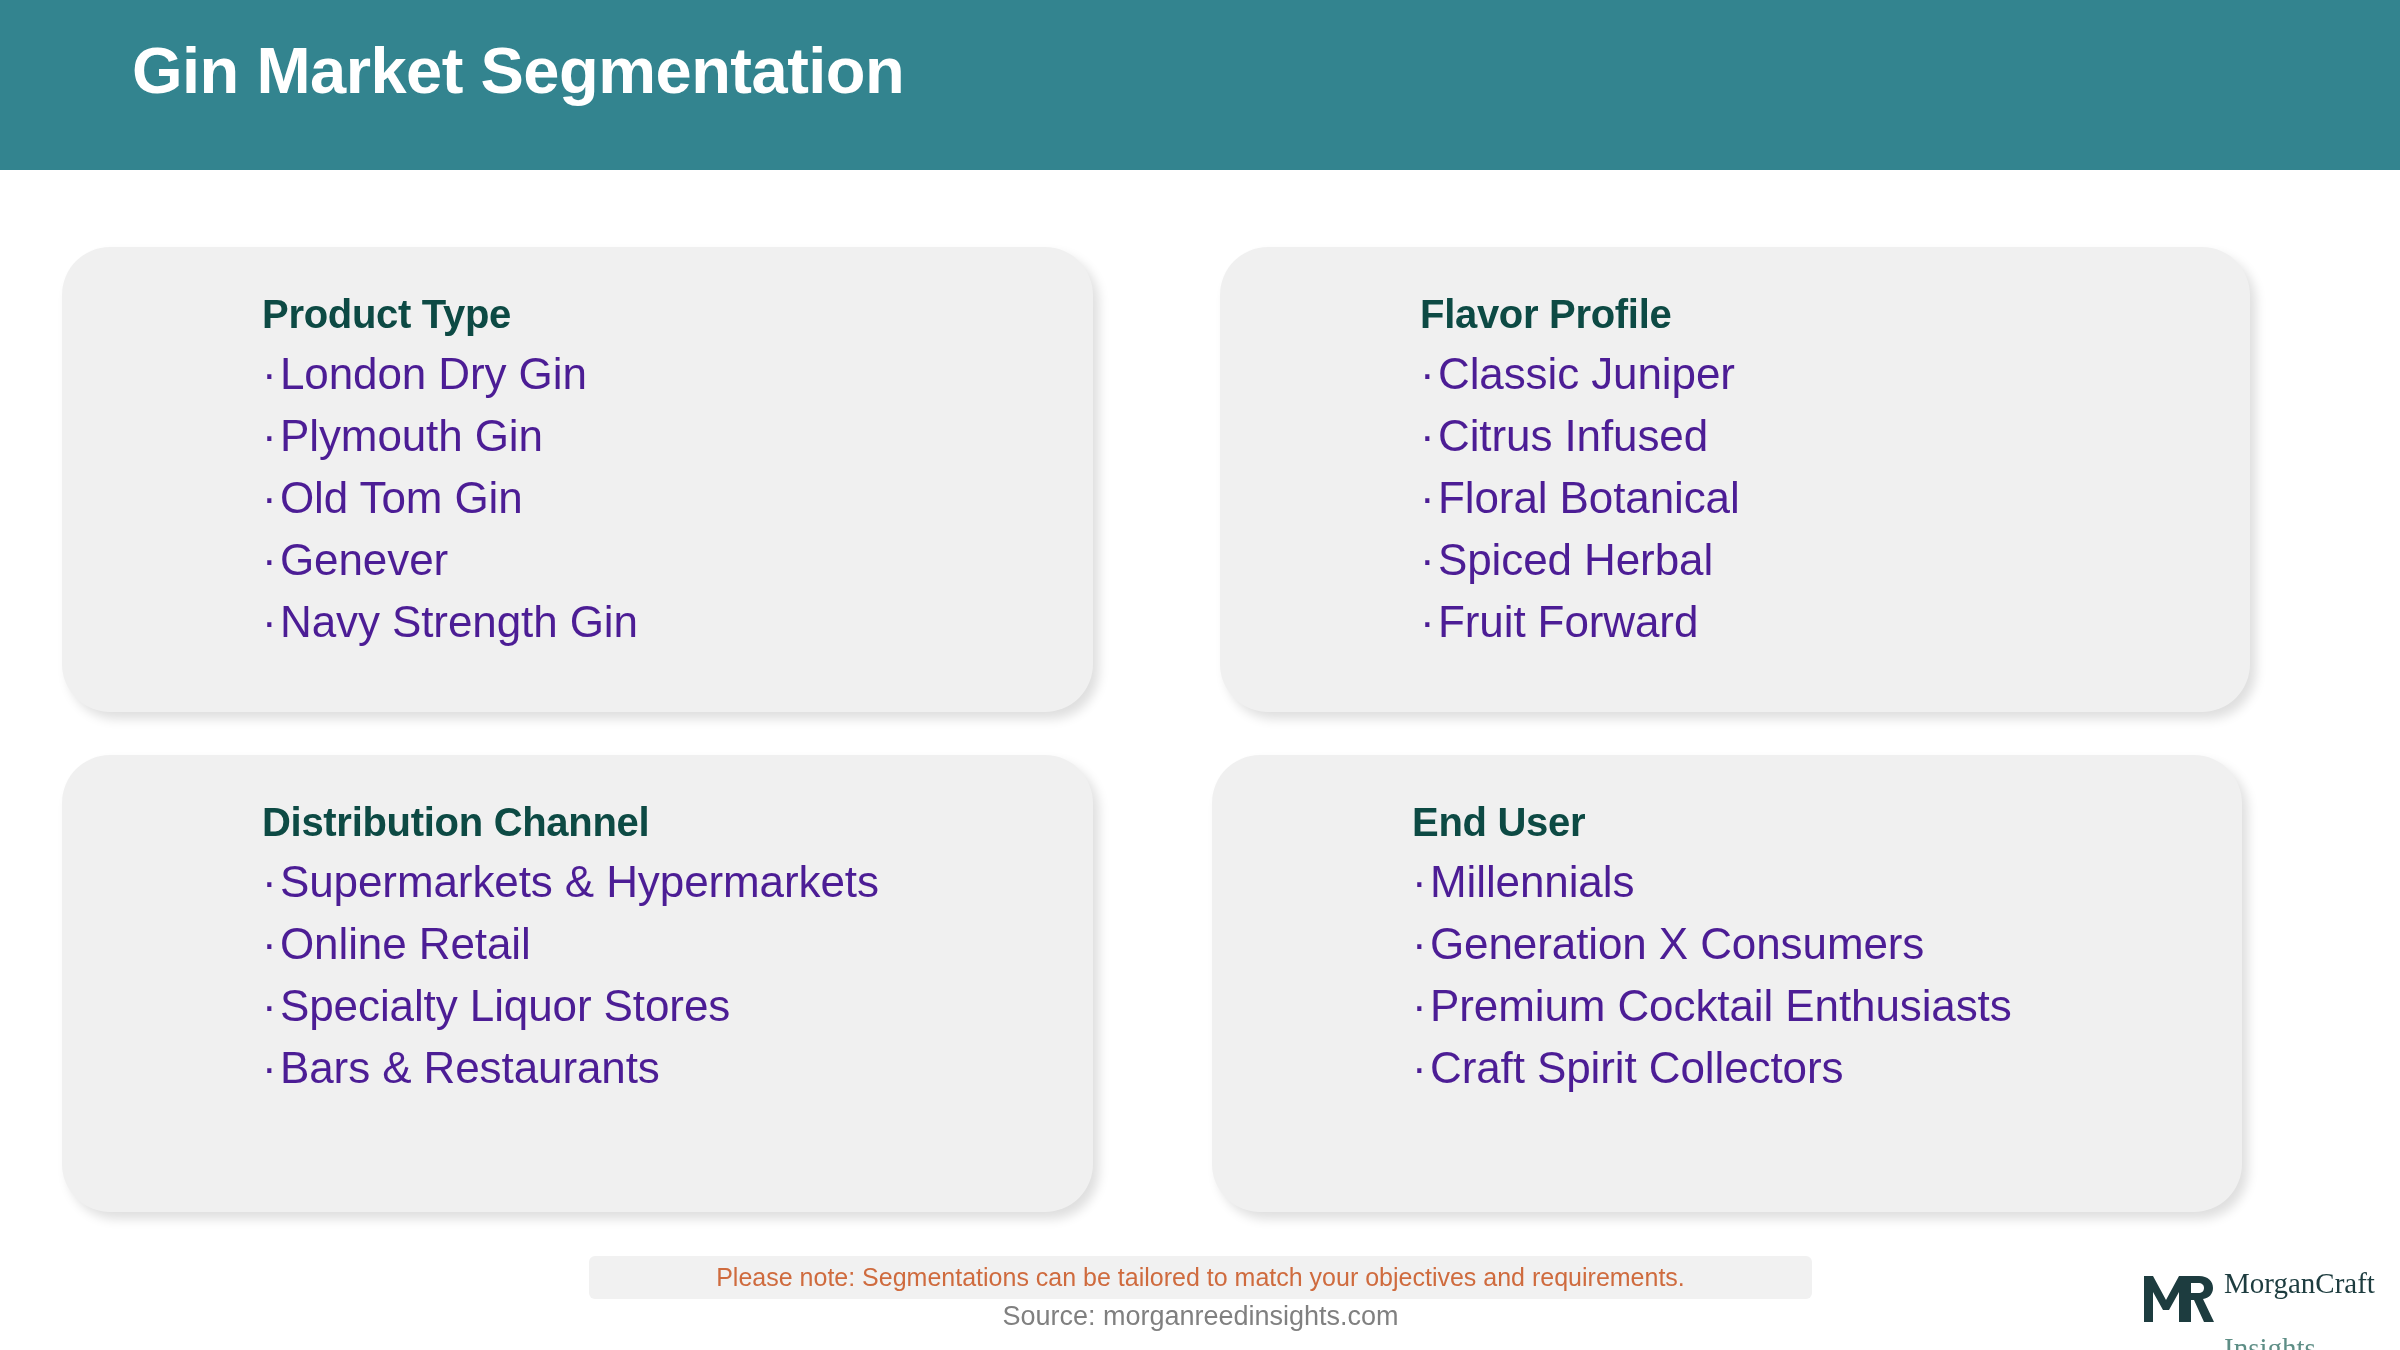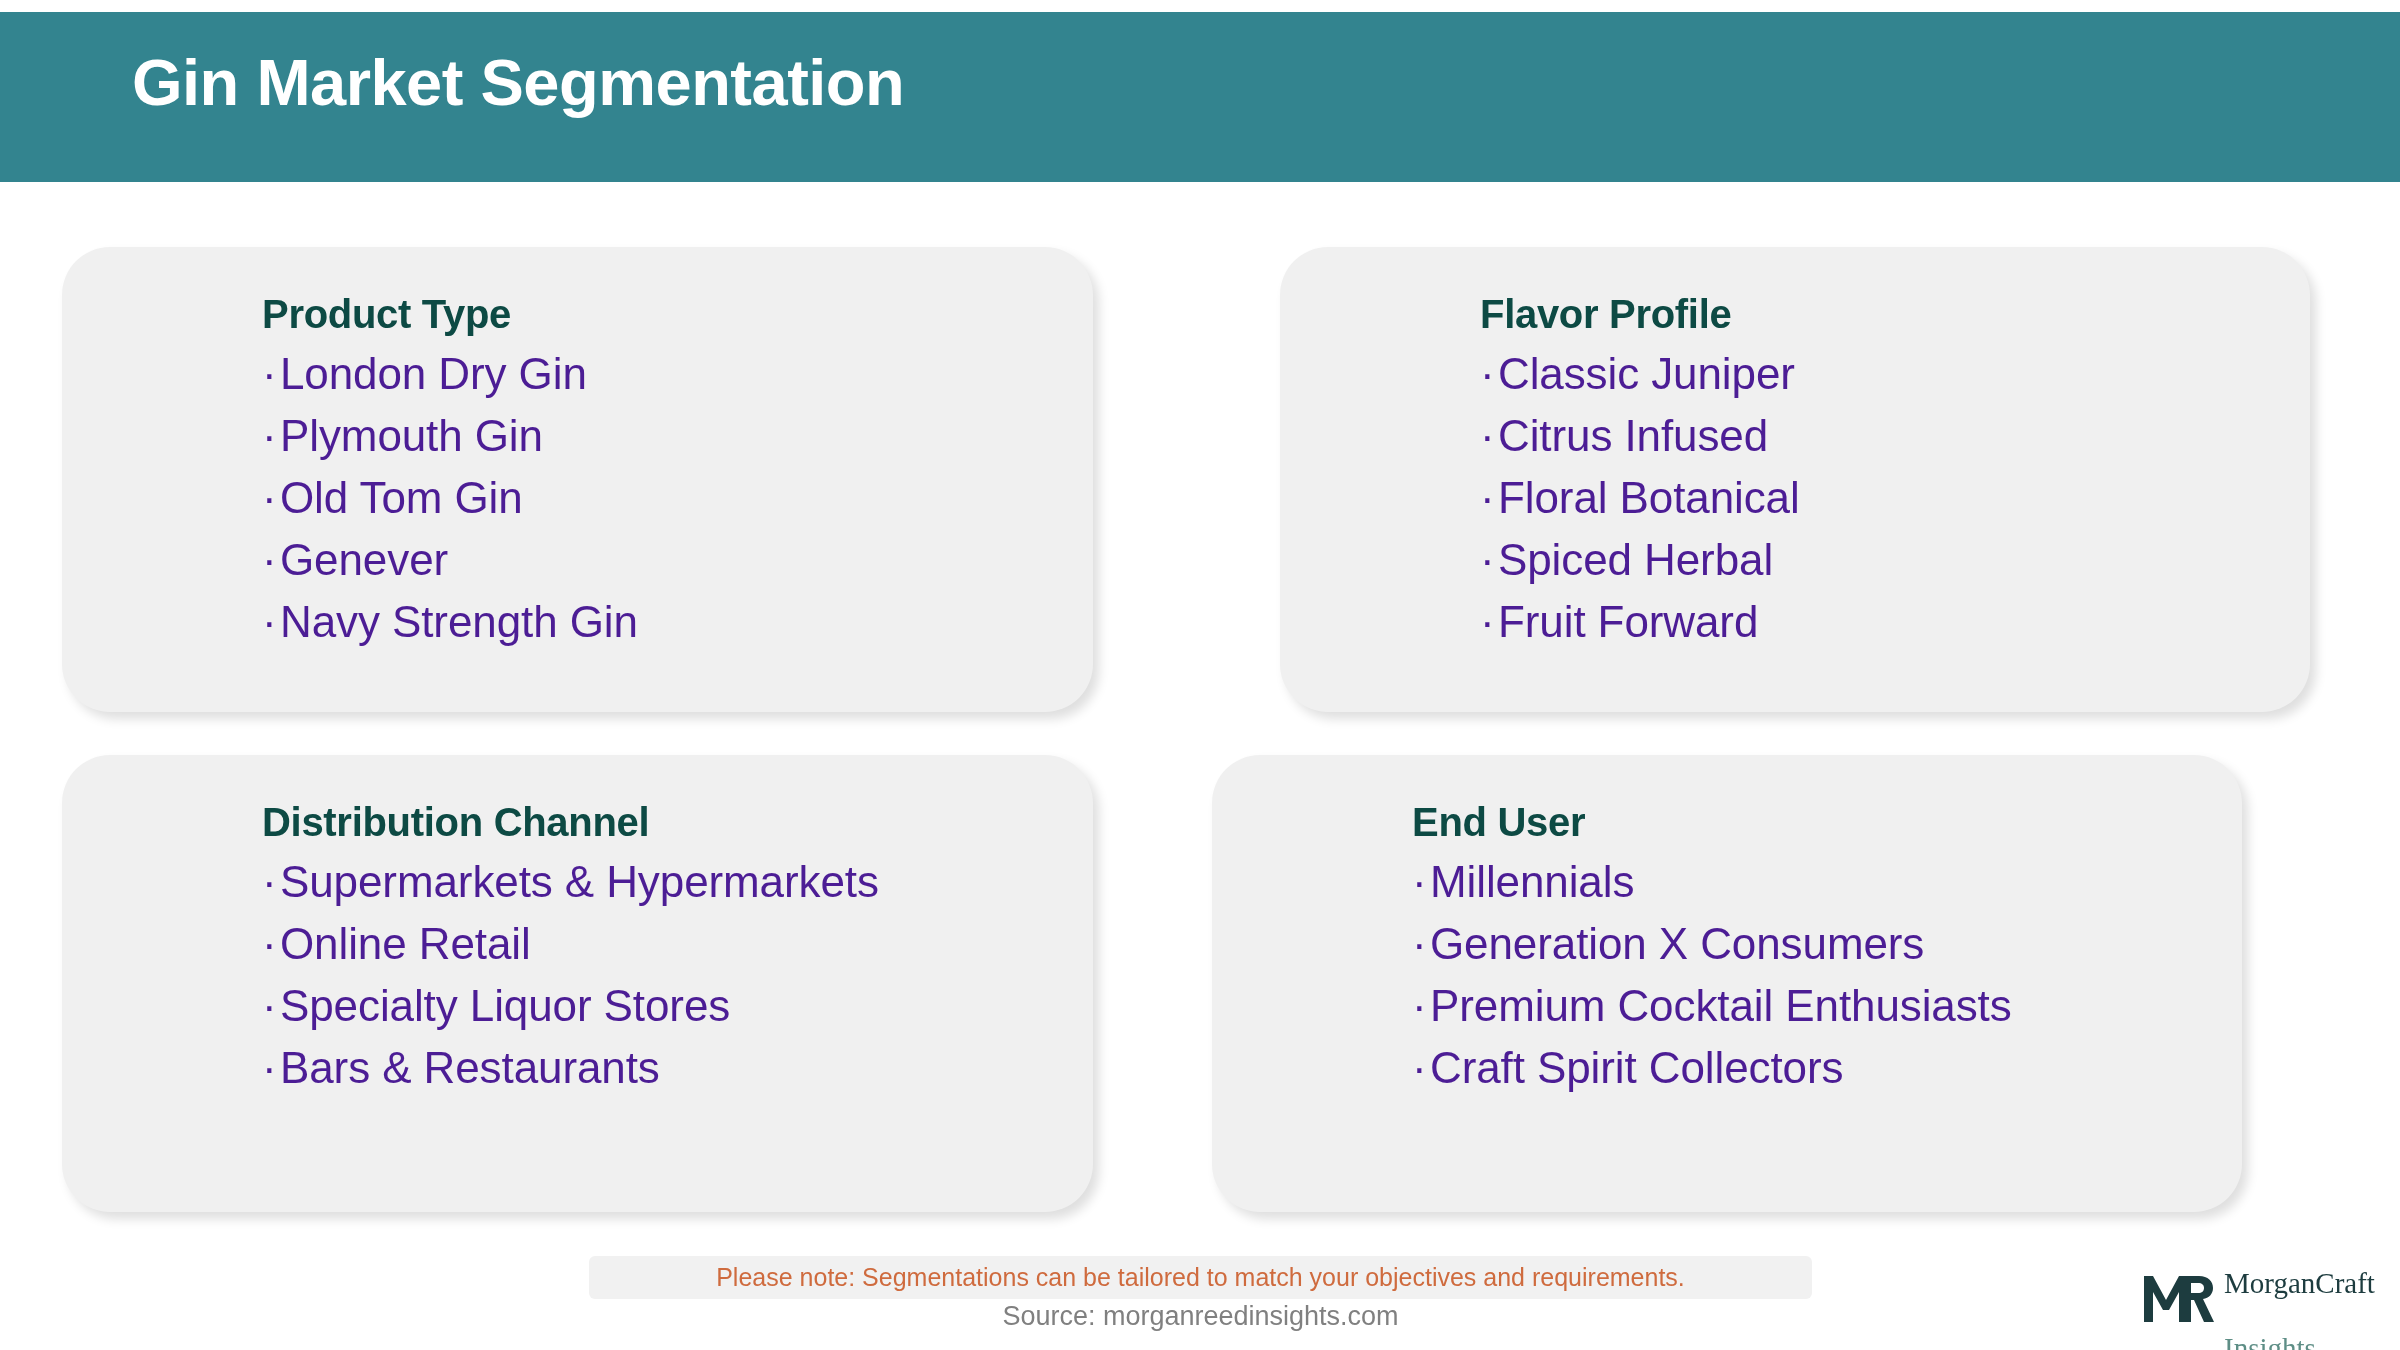--- a/index.html
+++ b/index.html
@@ -23,21 +23,20 @@
   }
 
   
   .header-band {
     position: absolute;
     left: 0;
     top: 0;
     width: 2400px;
     height: 170px;
     background: #33848f;
-    margin-top: 12px;
   }
   .header-title {
     position: absolute;
     left: 132px;
     top: 38px;
     font-size: 65px;
     font-weight: bold;
     color: #ffffff;
     letter-spacing: -0.5px;
     line-height: 1.0;
@@ -53,21 +52,21 @@
     height: 1350px;
   }
   .card {
     position: absolute;
     background: #f0f0f0;
     border-radius: 48px;
     box-shadow: 6px 7px 11px rgba(0,0,0,0.13);
     box-sizing: border-box;
   }
   .card-0 { left: 62px;   top: 247px;  width: 1031px; height: 465px; }
-  .card-1 { left: 1280px; top: 247px;  width: 1030px; height: 465px; }
+  .card-1 { left: 1220px; top: 247px;  width: 1030px; height: 465px; }
   .card-2 { left: 62px;   top: 755px;  width: 1031px; height: 457px; }
   .card-3 { left: 1212px; top: 755px;  width: 1030px; height: 457px; }
 
   .card-inner {
     position: absolute;
     left: 200px;
     top: 45px;
     right: 30px;
   }
   .card-heading {

